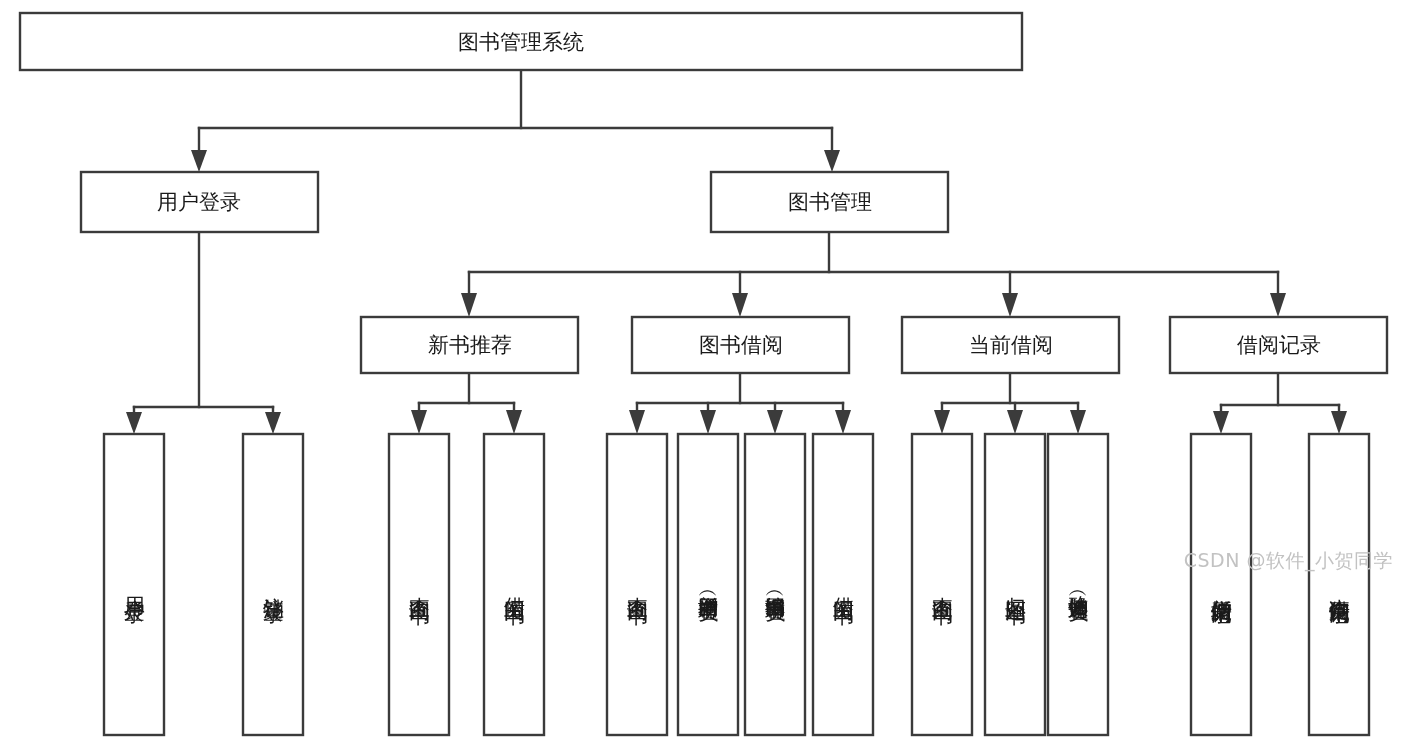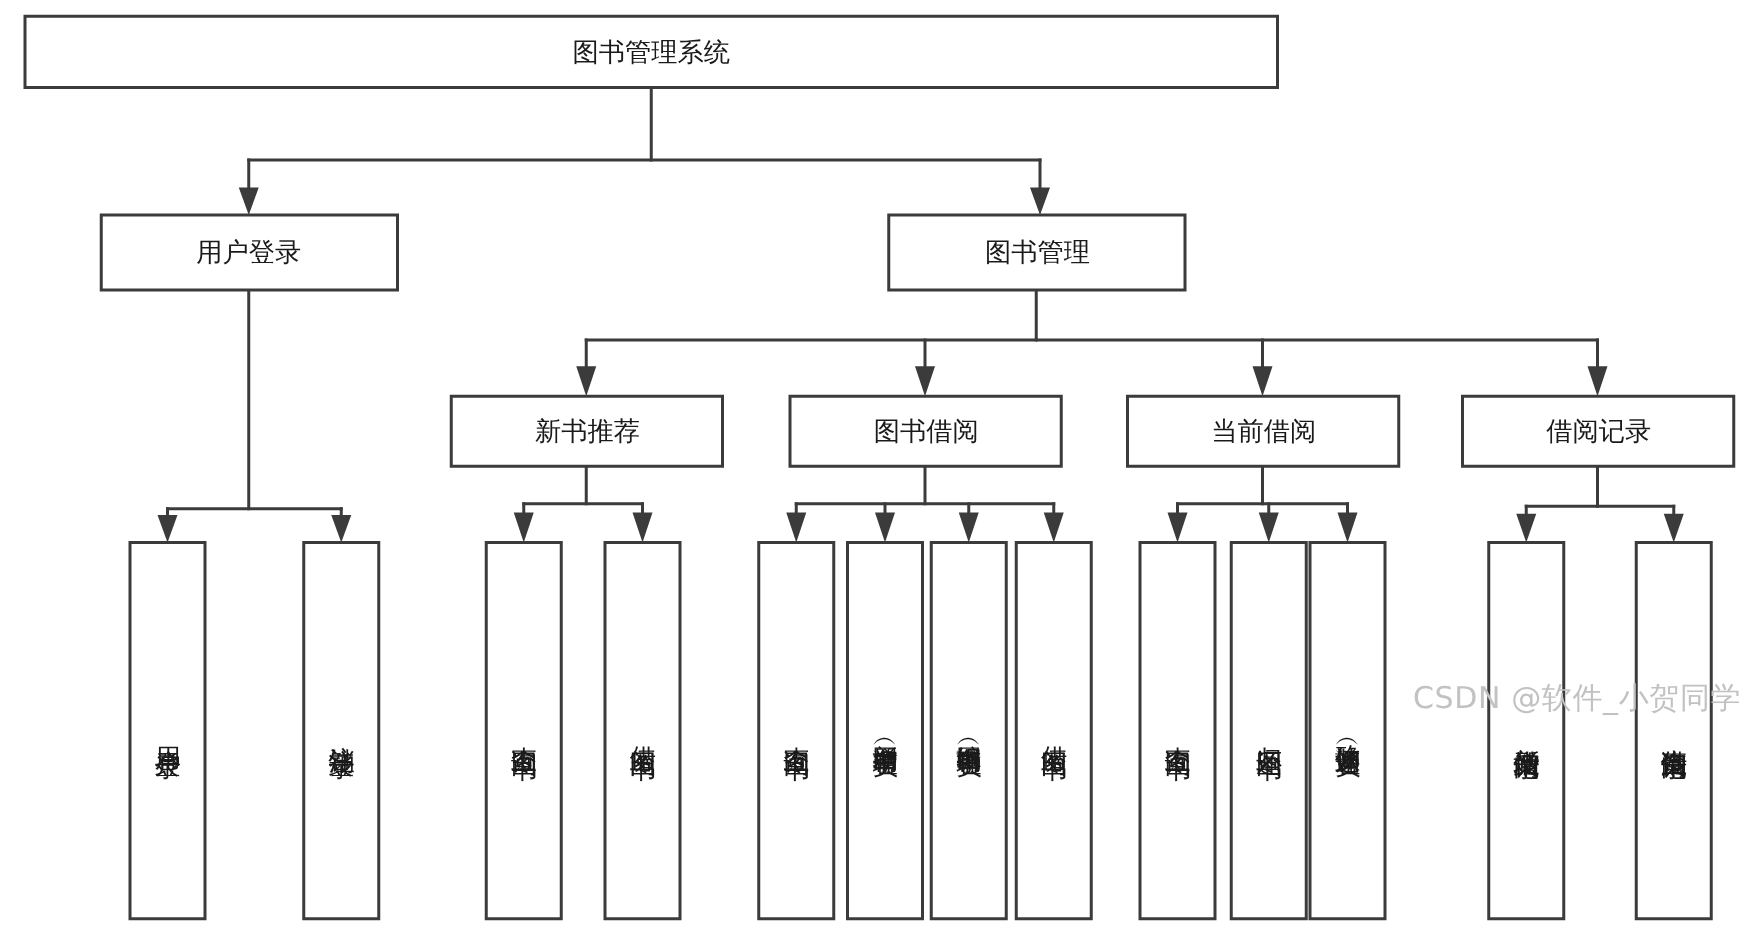--- a/index.html
+++ b/index.html
@@ -63,21 +63,21 @@
     color: #1a1a1a;
     letter-spacing: 2.5px;
     white-space: nowrap;
     pointer-events: none;
   }
   .watermark {
     position: absolute;
     right: 12px;
     bottom: 6px;
     font-family: "DejaVu Sans", "Liberation Sans", sans-serif;
-    font-size: 24px;
+    font-size: 19px;
     color: #c2c2c2;
     white-space: nowrap;
     letter-spacing: 0.5px;
   }
 </style>
 </head>
 <body>
 
 <div id="diagram-root">
 

